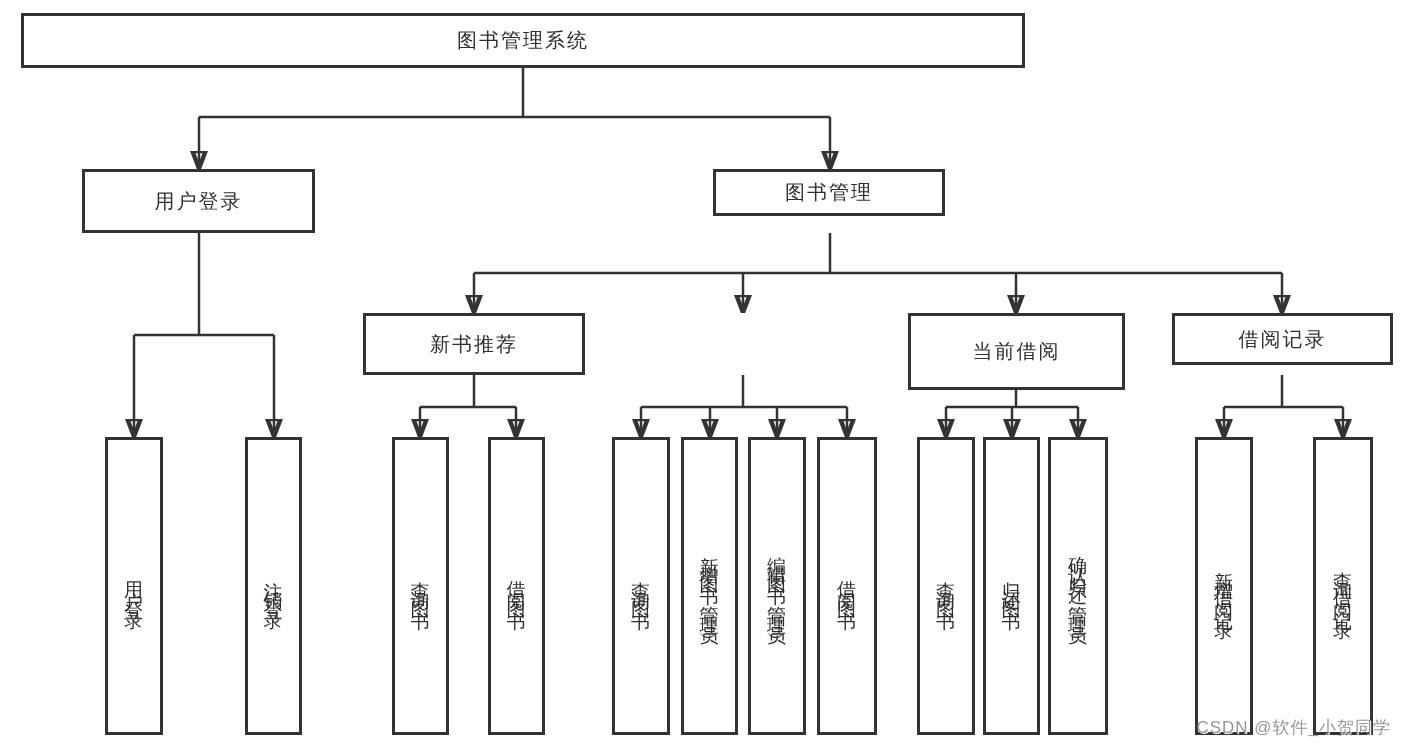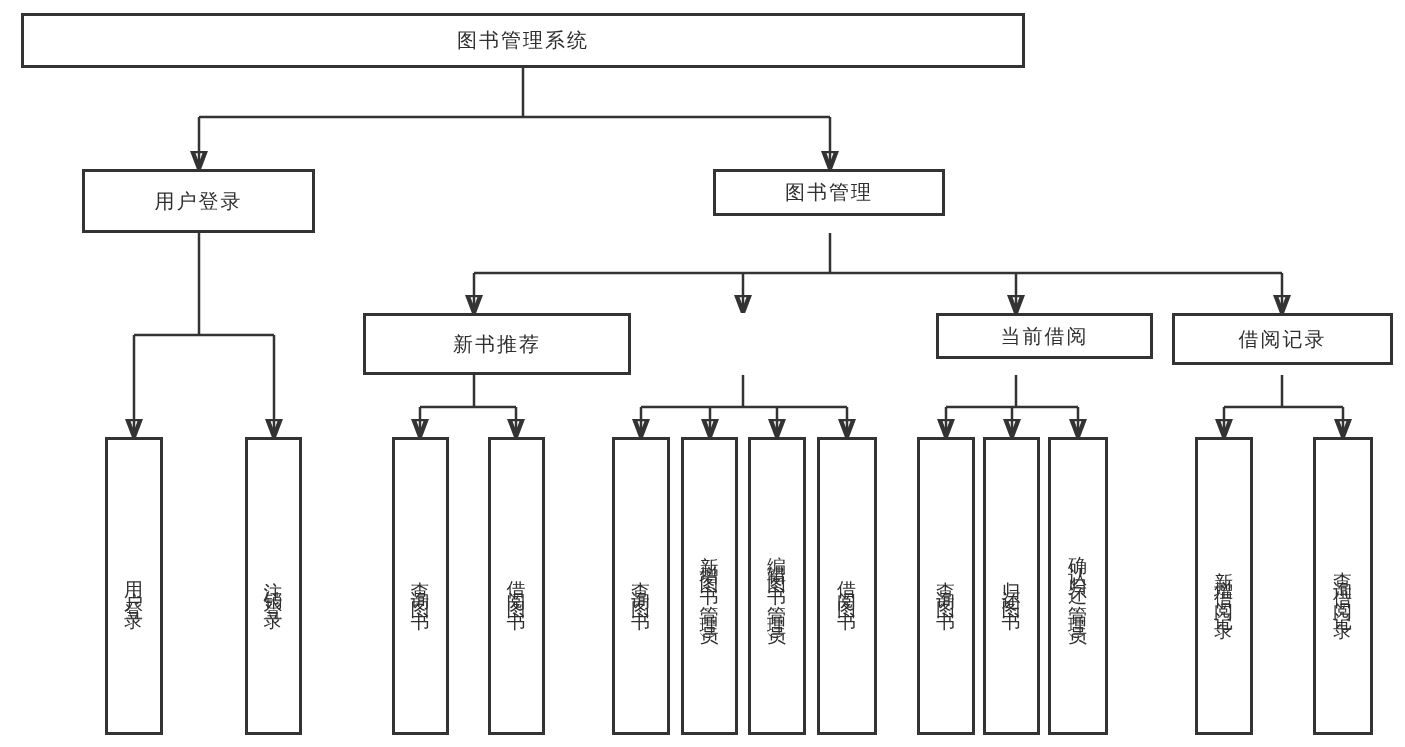--- a/index.html
+++ b/index.html
@@ -38,23 +38,23 @@
     top: 437px;
     height: 298px;
     white-space: normal;
   }
   
   .n-root { left: 21px;  top: 13px;  width: 1004px; height: 55px; }
   
   .n-l2-0 { left: 82px;  top: 169px; width: 233px; height: 64px; }
   .n-l2-1 { left: 713px; top: 169px; width: 232px; height: 47px; }
   
-  .n-l3-0 { left: 363px;  top: 313px; width: 268px; height: 62px; }
+  .n-l3-0 { left: 363px;  top: 313px; width: 222px; height: 62px; }
   .n-l3-1 { left: 634px;  top: 313px; width: 218px; height: 62px; }
-  .n-l3-2 { left: 908px;  top: 313px; width: 217px; height: 46px; margin-left: 28px; }
+  .n-l3-2 { left: 908px;  top: 313px; width: 217px; height: 77px; }
   .n-l3-3 { left: 1172px; top: 313px; width: 221px; height: 52px; }
   
   .n-leaf-0  { left: 105px;  width: 58px; }
   .n-leaf-1  { left: 245px;  width: 57px; }
   .n-leaf-2  { left: 392px;  width: 57px; }
   .n-leaf-3  { left: 488px;  width: 57px; }
   .n-leaf-4  { left: 612px;  width: 58px; }
   .n-leaf-5  { left: 681px;  width: 57px; }
   .n-leaf-6  { left: 748px;  width: 58px; }
   .n-leaf-7  { left: 817px;  width: 60px; }
@@ -157,13 +157,14 @@
   <div class="node leaf n-leaf-4">查询图书</div>
   <div class="node leaf n-leaf-5">新增图书（管理员）</div>
   <div class="node leaf n-leaf-6">编辑图书（管理员）</div>
   <div class="node leaf n-leaf-7">借阅图书</div>
   <div class="node leaf n-leaf-8">查询图书</div>
   <div class="node leaf n-leaf-9">归还图书</div>
   <div class="node leaf n-leaf-10">确认归还（管理员）</div>
   <div class="node leaf n-leaf-11">新增借阅记录</div>
   <div class="node leaf n-leaf-12">查询借阅记录</div>
 
+  <div class="watermark">CSDN @软件_小贺同学</div>
 </div>
 
 </body></html>

